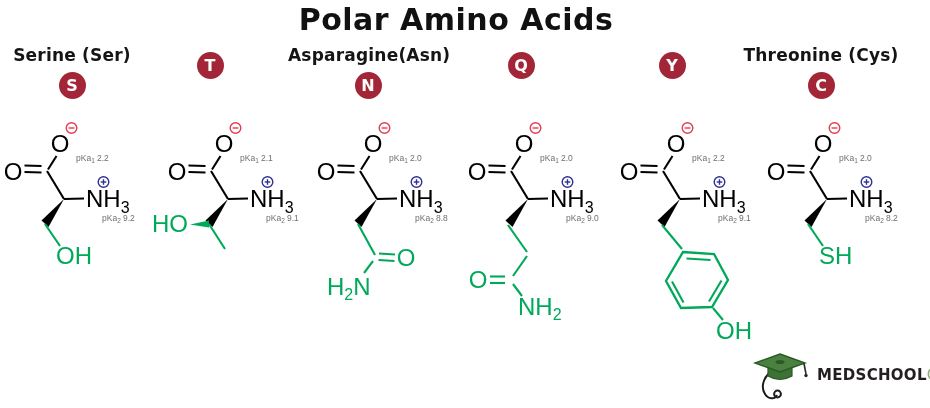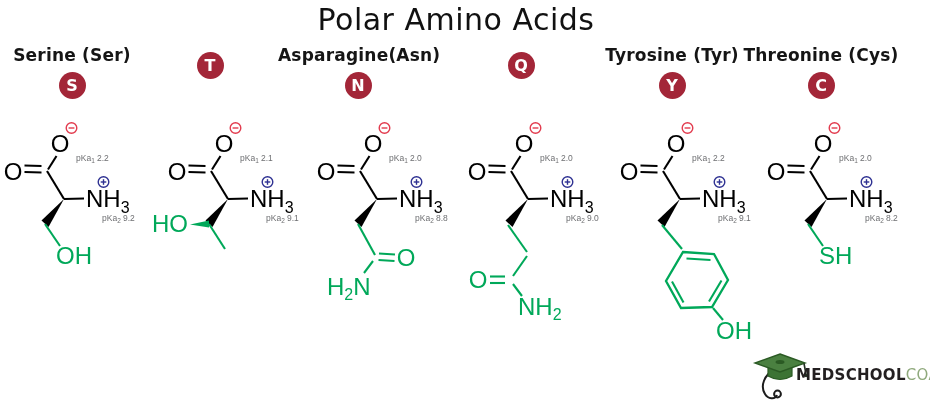--- a/index.html
+++ b/index.html
@@ -2,34 +2,34 @@
 <html style="--badge-red: #A32638; --negative-charge-red: #E23B4E; --positive-charge-blue: #2E3192; --side-chain-green: #00A859; --pka-gray: #6E6F72; --bond-black: #000000; --logo-dark: #231F20; --logo-green: #8FA97C;"><head>
 <meta charset="utf-8">
 <style>
   html,body { margin:0; padding:0; }
   body {
     width:930px; height:408px; background:#ffffff; position:relative;
     font-family:"DejaVu Sans","Liberation Sans",sans-serif; overflow:hidden;
   }
   .title {
     position:absolute; top:2px; left:0; width:912px; text-align:center;
-    font-size:30px; font-weight:400; color:#111; letter-spacing:0.5px;
+    font-size:30px; font-weight:700; color:#111; letter-spacing:0.5px;
   }
   .aa-header { position:absolute; top:45px; width:160px; text-align:center; }
   .aa-name { font-size:17px; font-weight:700; color:#151515; letter-spacing:0.2px; white-space:nowrap; }
   .badge {
     display:inline-flex; align-items:center; justify-content:center;
     width:27px; height:27px; border-radius:50%;
     background:var(--badge-red,#A32638); color:#fff;
     font-weight:700; font-size:16px; margin-top:7px;
   }
   .struct { position:absolute; top:118px; overflow:visible; }
   svg text { font-family:"Liberation Sans","DejaVu Sans",sans-serif; }
   .logo-text { position:absolute; left:796px; top:366px; font-size:15px; letter-spacing:0.3px; white-space:nowrap; }
-  .logo-bold { font-weight:800; color:var(--logo-dark,#231F20); }
+  .logo-bold { font-weight:800; color:var(--logo-dark,#231F20);margin-left:21px; }
   .logo-green { font-weight:400; color:var(--logo-green,#8FA97C); }
   .cap { position:absolute; left:751px; top:349px; }
 </style>
 </head>
 <body>
 
 <svg width="0" height="0" style="position:absolute" aria-hidden="true">
   <defs>
     <g id="bb">
       <line x1="56.5" y1="38" x2="48" y2="51.5" stroke="#000" stroke-width="2.1"></line>
@@ -58,33 +58,32 @@
   <div class="aa-name">Serine (Ser)</div>
   <div class="badge">
       <span>S</span>
     </div>
 </div>
 <div class="aa-header" style="left:130px">
   <div class="badge">
       <span>T</span>
     </div>
 </div>
-<div class="aa-header" style="left:278px">
+<div class="aa-header" style="left:288px">
   <div class="aa-name">Asparagine(Asn)</div>
   <div class="badge">
       <span>N</span>
     </div>
 </div>
 <div class="aa-header" style="left:441px">
   <div class="badge">
       <span>Q</span>
     </div>
 </div>
 <div class="aa-header" style="left:592px">
-  <div class="aa-name">Tyrosine (Tyr)</div>
   <div class="badge">
       <span>Y</span>
     </div>
 </div>
 <div class="aa-header" style="left:741px">
   <div class="aa-name">Threonine (Cys)</div>
   <div class="badge">
       <span>C</span>
     </div>
 </div>

